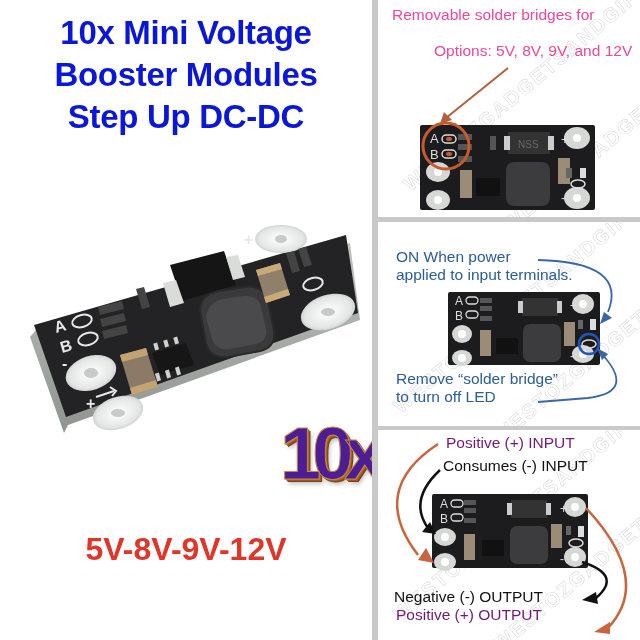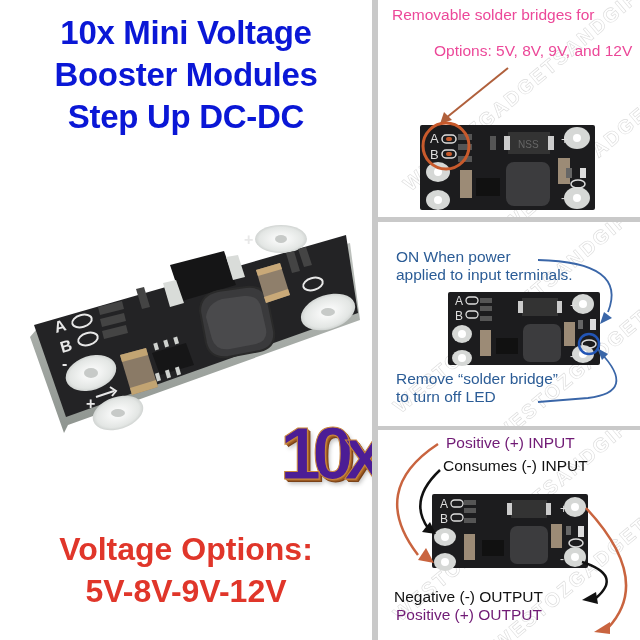--- a/index.html
+++ b/index.html
@@ -134,21 +134,20 @@
       <path d="M68,172 L86,166" stroke="#e8e8e8" stroke-width="2"></path>
       <path d="M82,162 L88,166 L84,171" stroke="#e8e8e8" stroke-width="2" fill="none"></path>
     </svg>
   </div>
 
   <div class="tenx">
     <span>10x</span>
   </div>
 
   <div class="voltage">
-    <div>Voltage Options:</div>
     <div>5V-8V-9V-12V</div>
   </div>
 </div>
 
 <div class="right">
 
   <div class="panel p1">
     <div class="watermark" style="left:-10px;top:70px;">WESTOZGADGETSANDGIFTS</div>
     <div class="watermark" style="left:90px;top:110px;">WESTOZGADGETSANDGIFTS</div>
     <div class="cap cap-brown" style="left:14px;top:6px;">Removable solder bridges for</div>

